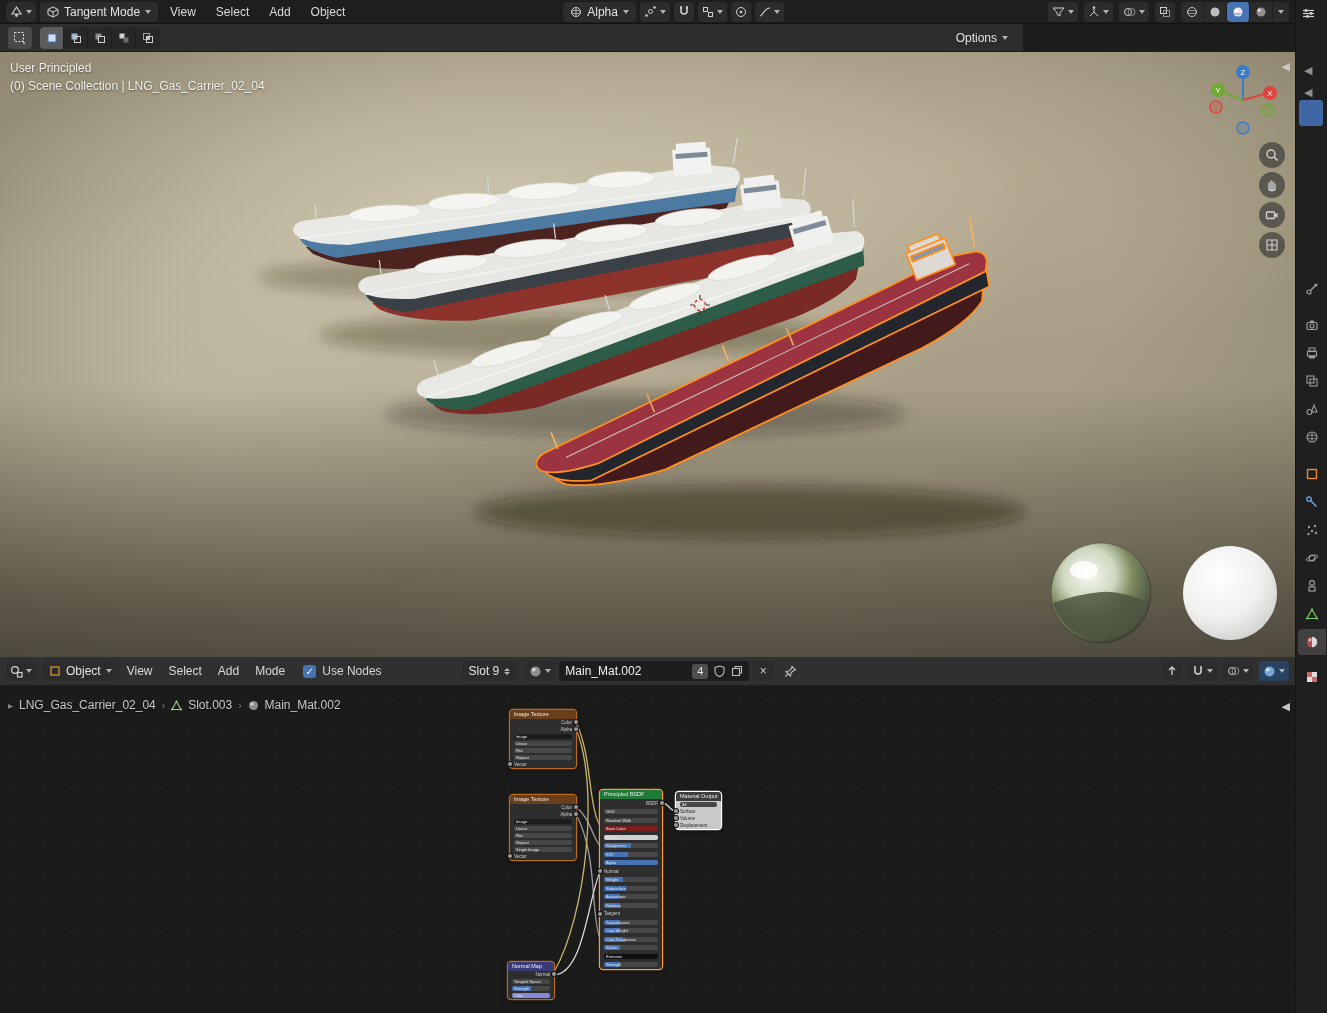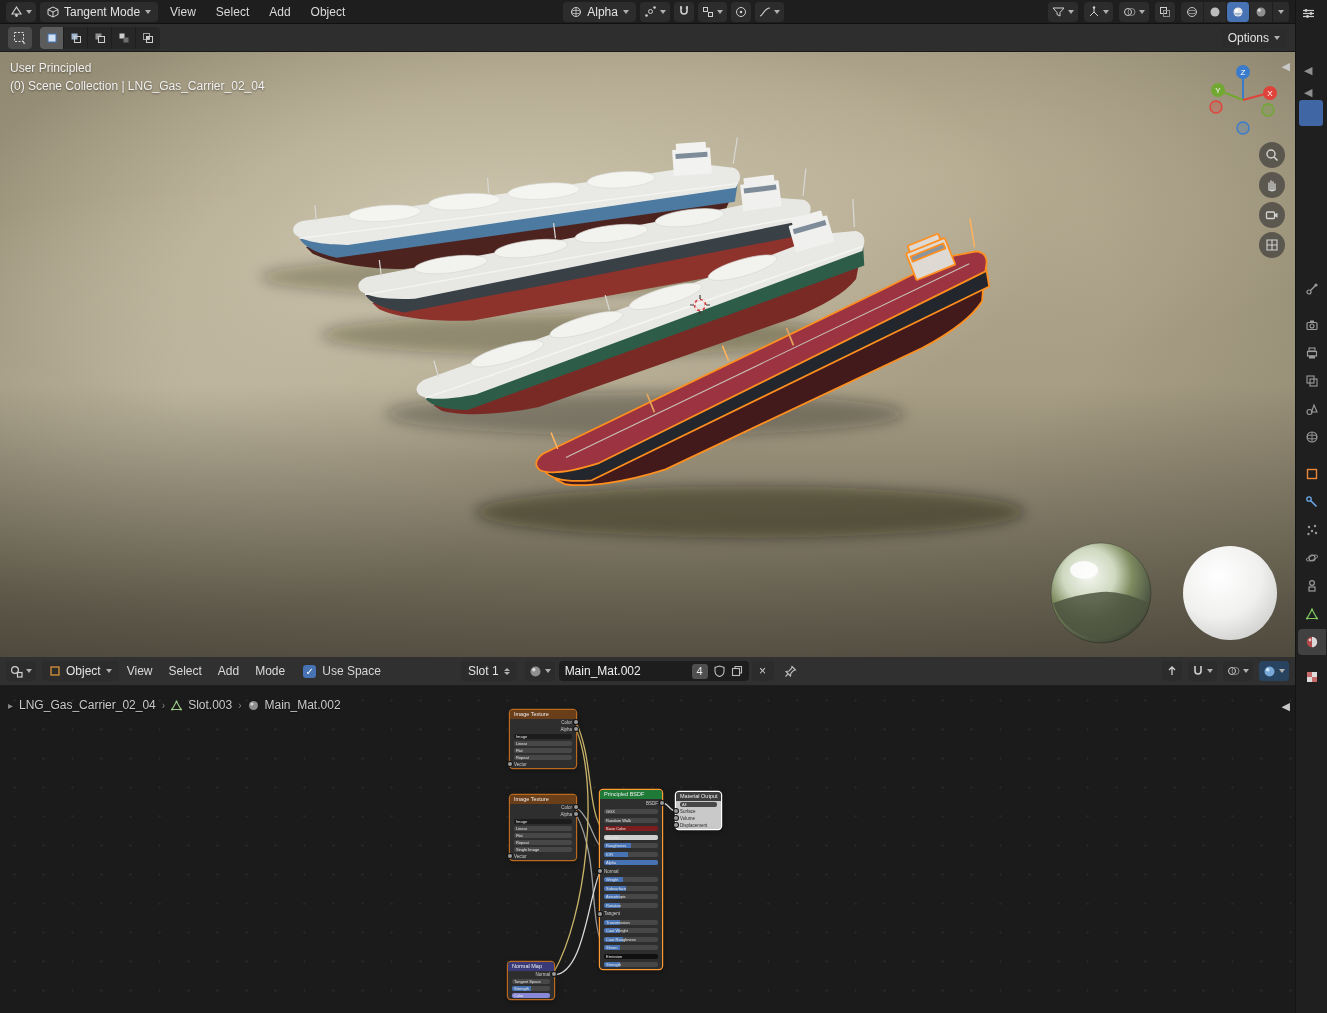--- a/index.html
+++ b/index.html
@@ -24,21 +24,21 @@
   
   .topbar { position:absolute; left:0; top:0; width:1295px; height:24px; background:#1e1e1e;
             display:flex; align-items:center; padding:0 6px; border-bottom:1px solid #111; }
   .topbar .grp { display:flex; align-items:center; gap:4px; }
   .seg { display:flex; align-items:center; background:#2b2b2b; border-radius:4px; height:20px; }
   .seg .cell { display:flex; align-items:center; gap:3px; padding:0 5px; height:20px; border-right:1px solid #1f1f1f; }
   .seg .cell:last-child { border-right:none; }
   .seg .cell.active { background:#4772b3; border-radius:4px; }
 
   
-  .toolbar { position:absolute; left:0; top:24px; width:1295px; height:28px; background:#2e2e2e;
+  .toolbar { position:absolute; left:0; top:24px; width:1023px; height:28px; background:#2e2e2e;
              display:flex; align-items:center; padding:0 8px; border-bottom:1px solid #1a1a1a; }
   .tool-active { width:24px; height:22px; background:#4a4a4a; border-radius:4px;
                  display:flex; align-items:center; justify-content:center; margin-right:8px; }
   .selmode { display:flex; background:#272727; border-radius:4px; overflow:hidden; }
   .selmode .sm { width:24px; height:22px; display:flex; align-items:center; justify-content:center; border-right:1px solid #1e1e1e; }
   .selmode .sm:first-child { background:#5c5c5c; }
   .selmode .sm:last-child { border-right:none; }
 
   
   .viewport { position:absolute; left:0; top:52px; width:1295px; height:605px; overflow:hidden;
@@ -444,25 +444,25 @@
       </svg>
       <span>Object</span>
       <span class="chev"></span>
     </span>
     <span class="menu-item">View</span>
     <span class="menu-item">Select</span>
     <span class="menu-item">Add</span>
     <span class="menu-item">Mode</span>
     <span style="display:inline-flex; align-items:center; gap:6px; margin-left:10px; font-size:12px;">
       <span class="checkbox">✓</span>
-      <span>Use Space</span>
+      <span>Use Nodes</span>
     </span>
 
     <span class="dd" style="margin-left:80px;">
-      <span>Slot 1</span>
+      <span>Slot 9</span>
       <span class="chev2">
           <i class="up"></i>
           <i class="dn"></i>
         </span>
     </span>
     <span class="icon-btn" style="margin-left:8px;">
       <svg class="mi" width="13" height="13" viewBox="0 0 13 13">
         <circle cx="6.5" cy="6.5" r="5" fill="#8f8f8f"></circle>
           <circle cx="4.8" cy="4.8" r="1.8" fill="#d8d8d8"></circle>
       </svg>

